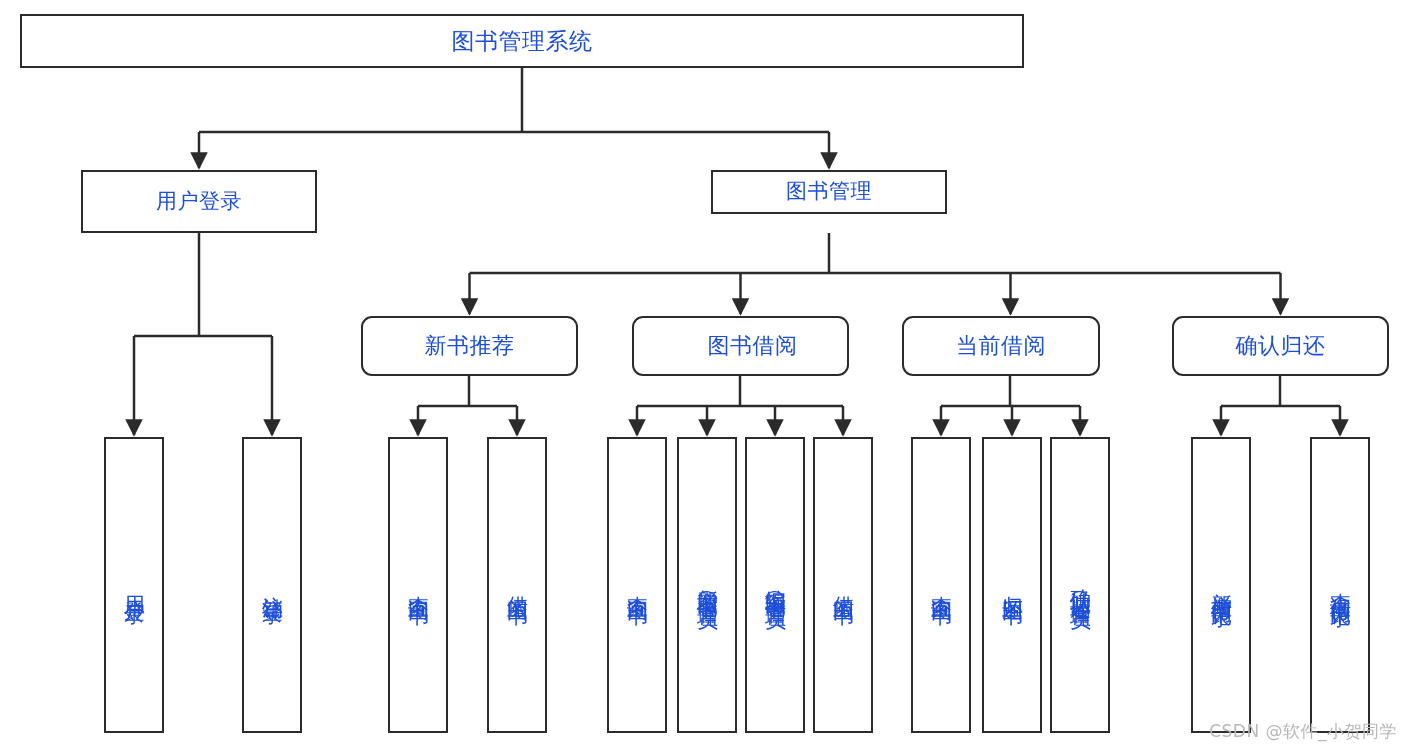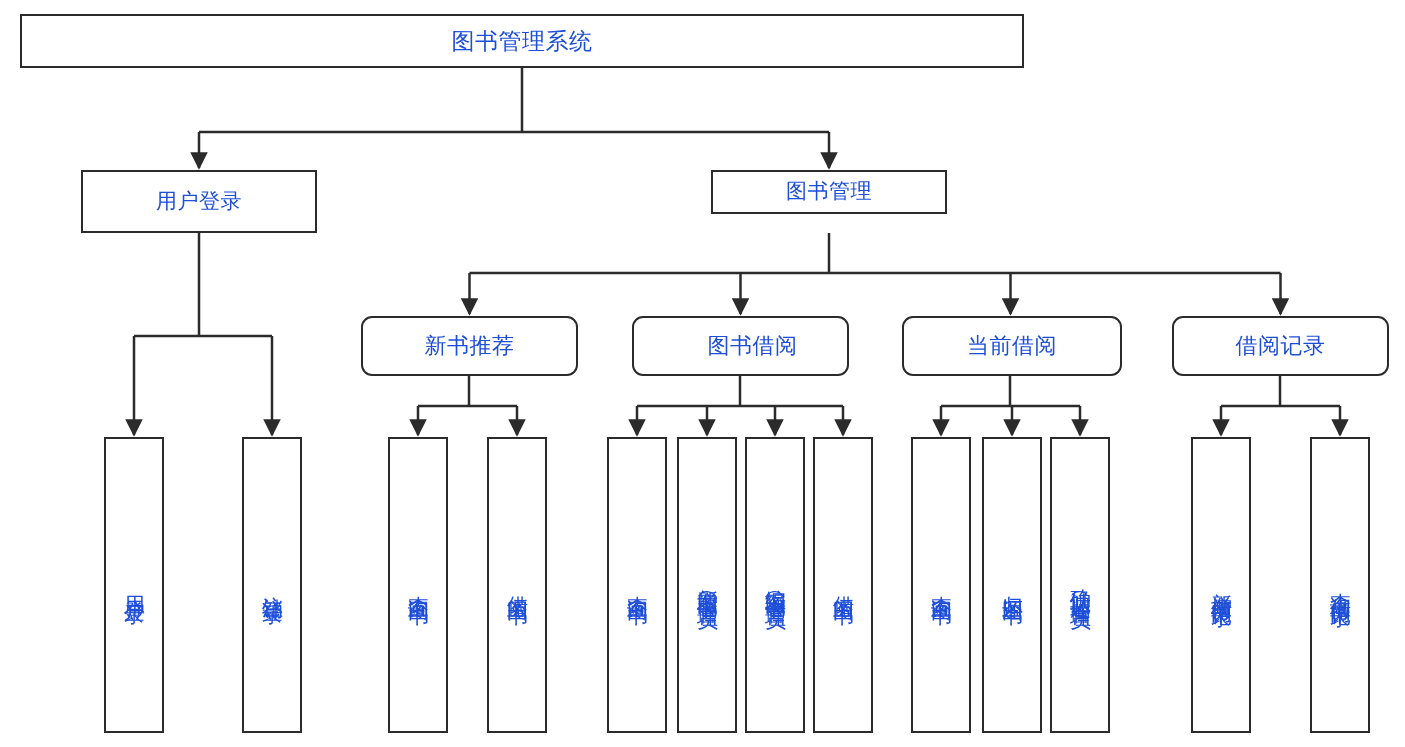--- a/index.html
+++ b/index.html
@@ -127,25 +127,25 @@
       </div>
       <div class="node level-1" style="left: 711px; top: 170px; width: 236px; height: 44px;">
         <span class="label">图书管理</span>
       </div>
       <div class="node level-2" style="left: 361px; top: 316px; width: 217px; height: 60px;">
         <span class="label">新书推荐</span>
       </div>
       <div class="node level-2" style="left: 632px; top: 316px; width: 217px; height: 60px; padding-left: 24px;">
         <span class="label">图书借阅</span>
       </div>
-      <div class="node level-2" style="left: 902px; top: 316px; width: 220px; height: 60px; align-items: center;">
+      <div class="node level-2" style="left: 902px; top: 316px; width: 198px; height: 60px; align-items: center;">
         <span class="label">当前借阅</span>
       </div>
       <div class="node level-2" style="left: 1172px; top: 316px; width: 217px; height: 60px;">
-        <span class="label">借阅记录</span>
+        <span class="label">确认归还</span>
       </div>
       <div class="node level-3 leaf" style="left: 104px; top: 437px; width: 60px; height: 296px;">
         <span class="label">用户登录</span>
       </div>
       <div class="node level-3 leaf" style="left: 242px; top: 437px; width: 60px; height: 296px;">
         <span class="label">注销登录</span>
       </div>
       <div class="node level-3 leaf" style="left: 388px; top: 437px; width: 60px; height: 296px;">
         <span class="label">查询图书</span>
       </div>
@@ -174,13 +174,14 @@
         <span class="label">确认归还（管理员）</span>
       </div>
       <div class="node level-3 leaf" style="left: 1191px; top: 437px; width: 60px; height: 296px;">
         <span class="label">新增借阅记录</span>
       </div>
       <div class="node level-3 leaf" style="left: 1310px; top: 437px; width: 60px; height: 296px;">
         <span class="label">查询借阅记录</span>
       </div>
     </div>
 
+  <div id="watermark">CSDN @软件_小贺同学</div>
 </div>
 
 </body></html>

